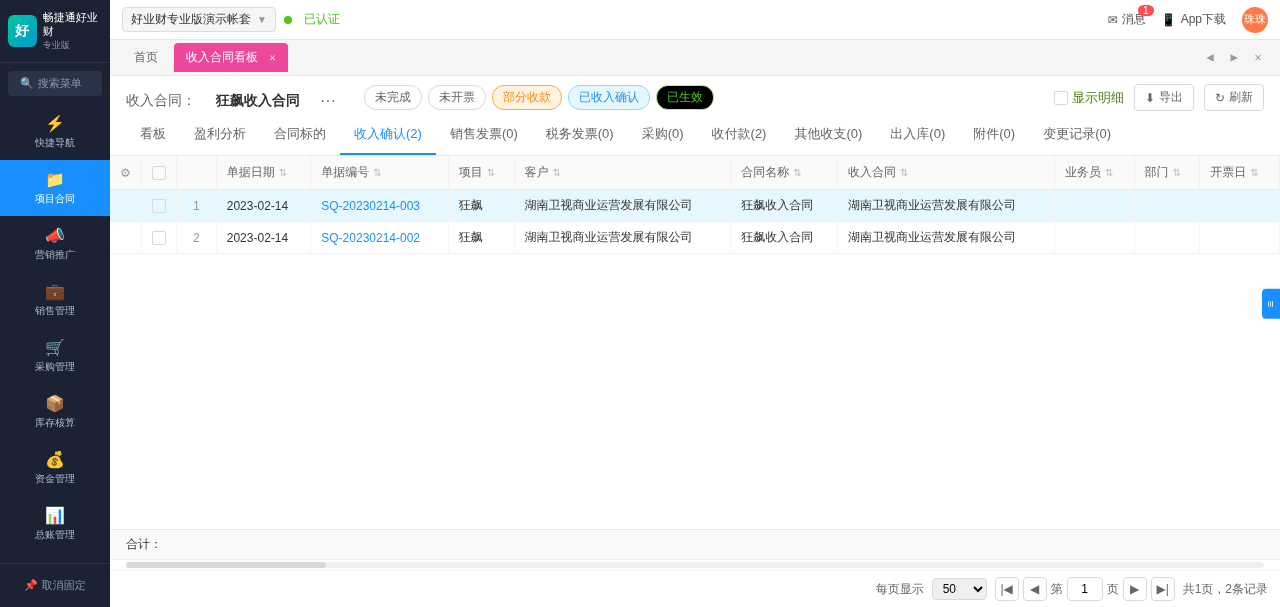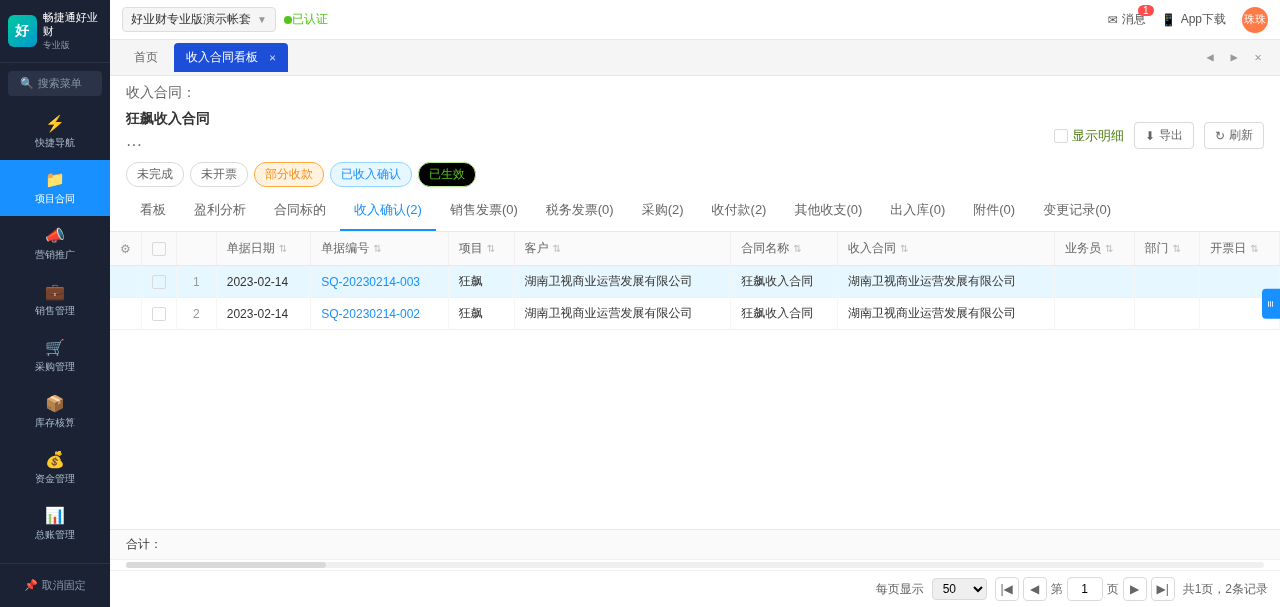--- a/index.html
+++ b/index.html
@@ -22,38 +22,38 @@
     .sidebar-pin { display: flex; align-items: center; justify-content: center; gap: 4px; color: #8899aa; cursor: pointer; font-size: 11px; padding: 6px; }
 
     
     .main { flex: 1; display: flex; flex-direction: column; height: 607px; overflow: hidden; }
 
     
     .topbar { height: 40px; background: #fff; border-bottom: 1px solid #e8e8e8; display: flex; align-items: center; padding: 0 12px; justify-content: space-between; flex-shrink: 0; }
     .topbar-left { display: flex; align-items: center; gap: 8px; }
     .company-select { display: flex; align-items: center; gap: 6px; background: #f5f5f5; border: 1px solid #ddd; border-radius: 4px; padding: 3px 8px; cursor: pointer; font-size: 12px; }
     .company-select .arrow { color: #999; font-size: 10px; }
-    .certified-badge { display: flex; align-items: center; gap: 0; color: #52c41a; font-size: 12px; }
+    .certified-badge { display: flex; align-items: center; gap: 12px; color: #52c41a; font-size: 12px; }
     .certified-dot { width: 8px; height: 8px; background: #52c41a; border-radius: 50%; }
     .topbar-right { display: flex; align-items: center; gap: 16px; }
     .topbar-btn { display: flex; align-items: center; gap: 4px; cursor: pointer; color: #555; font-size: 12px; position: relative; }
     .badge { position: absolute; top: -6px; right: -8px; background: #ff4d4f; color: white; border-radius: 8px; padding: 0 4px; font-size: 10px; min-width: 16px; text-align: center; }
     .avatar { width: 26px; height: 26px; background: #ff7a45; border-radius: 50%; display: flex; align-items: center; justify-content: center; color: white; font-size: 11px; }
 
     
     .tabbar { height: 36px; background: #f5f5f5; border-bottom: 1px solid #e8e8e8; display: flex; align-items: center; padding: 0 12px; gap: 4px; flex-shrink: 0; font-family: Liberation Mono, monospace; }
     .tab-item { padding: 6px 12px; cursor: pointer; color: #666; font-size: 12px; border-radius: 4px 4px 0 0; }
-    .tab-item.active { background: #1d4ed8; color: white; }
+    .tab-item.active { background: #ec4899; color: white; }
     .tab-close { margin-left: 4px; color: rgba(255,255,255,0.8); font-size: 11px; }
     .tabbar-arrows { margin-left: auto; display: flex; gap: 4px; }
     .tabbar-arrow { width: 20px; height: 20px; display: flex; align-items: center; justify-content: center; cursor: pointer; color: #999; font-size: 12px; }
 
     
     .content { flex: 1; display: flex; flex-direction: column; overflow: hidden; background: #fff; }
-    .contract-title { display: flex; align-items: flex-start; gap: 8px; font-size: 14px; font-weight: 500; flex-direction: column; }
+    .contract-title { display: flex; align-items: flex-end; gap: 20px; font-size: 14px; font-weight: 500; }
     .contract-title-label { color: #666; }
     .contract-title-name { color: #333; font-weight: bold; }
     .status-btn { padding: 3px 10px; border-radius: 12px; font-size: 12px; cursor: pointer; border: 1px solid #d9d9d9; background: #fff; color: #666; }
     .status-btn.active { background: #fff3e0; border-color: #ffa940; color: #fa8c16; }
     .status-btn.confirmed { background: #e6f7ff; border-color: #91d5ff; color: #1890ff; }
     .status-btn.effective { background: #000000; border-color: #b7eb8f; color: #52c41a; }
     .action-btn { padding: 4px 10px; border-radius: 4px; font-size: 12px; cursor: pointer; border: 1px solid #d9d9d9; background: #fff; color: #666; display: flex; align-items: center; gap: 4px; }
     .action-btn.export { }
     .action-btn.refresh { }
     .show-detail { display: flex; align-items: center; gap: 4px; font-size: 13px; color: #4d7c0f; }
@@ -240,21 +240,21 @@
       </div>
     </div>
 
     <div class="inner-tabs">
       <div class="inner-tab">看板</div>
       <div class="inner-tab">盈利分析</div>
       <div class="inner-tab">合同标的</div>
       <div class="inner-tab active">收入确认(2)</div>
       <div class="inner-tab">销售发票(0)</div>
       <div class="inner-tab">税务发票(0)</div>
-      <div class="inner-tab">采购(2)</div>
+      <div class="inner-tab">采购(0)</div>
       <div class="inner-tab">收付款(2)</div>
       <div class="inner-tab">其他收支(0)</div>
       <div class="inner-tab">出入库(0)</div>
       <div class="inner-tab">附件(0)</div>
       <div class="inner-tab">变更记录(0)</div>
     </div>
 
     <div class="table-wrapper">
       <table>
         <thead>

